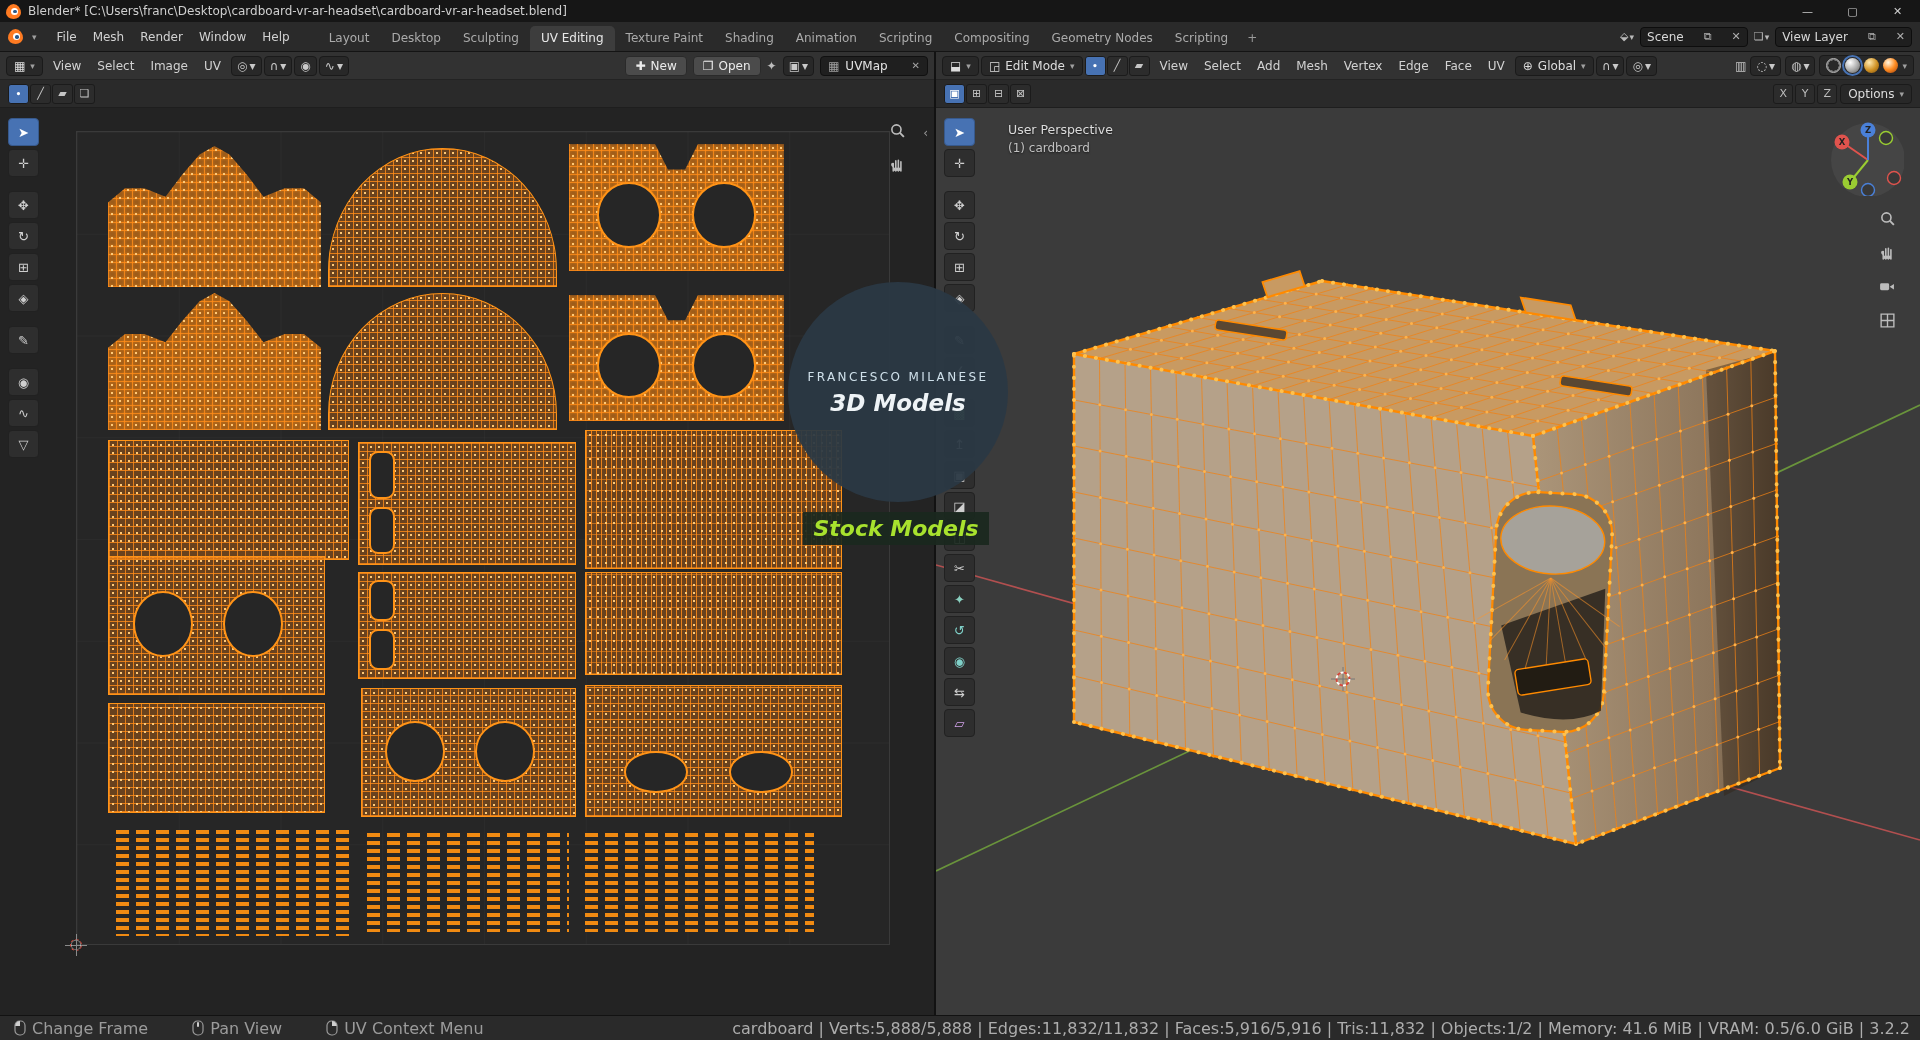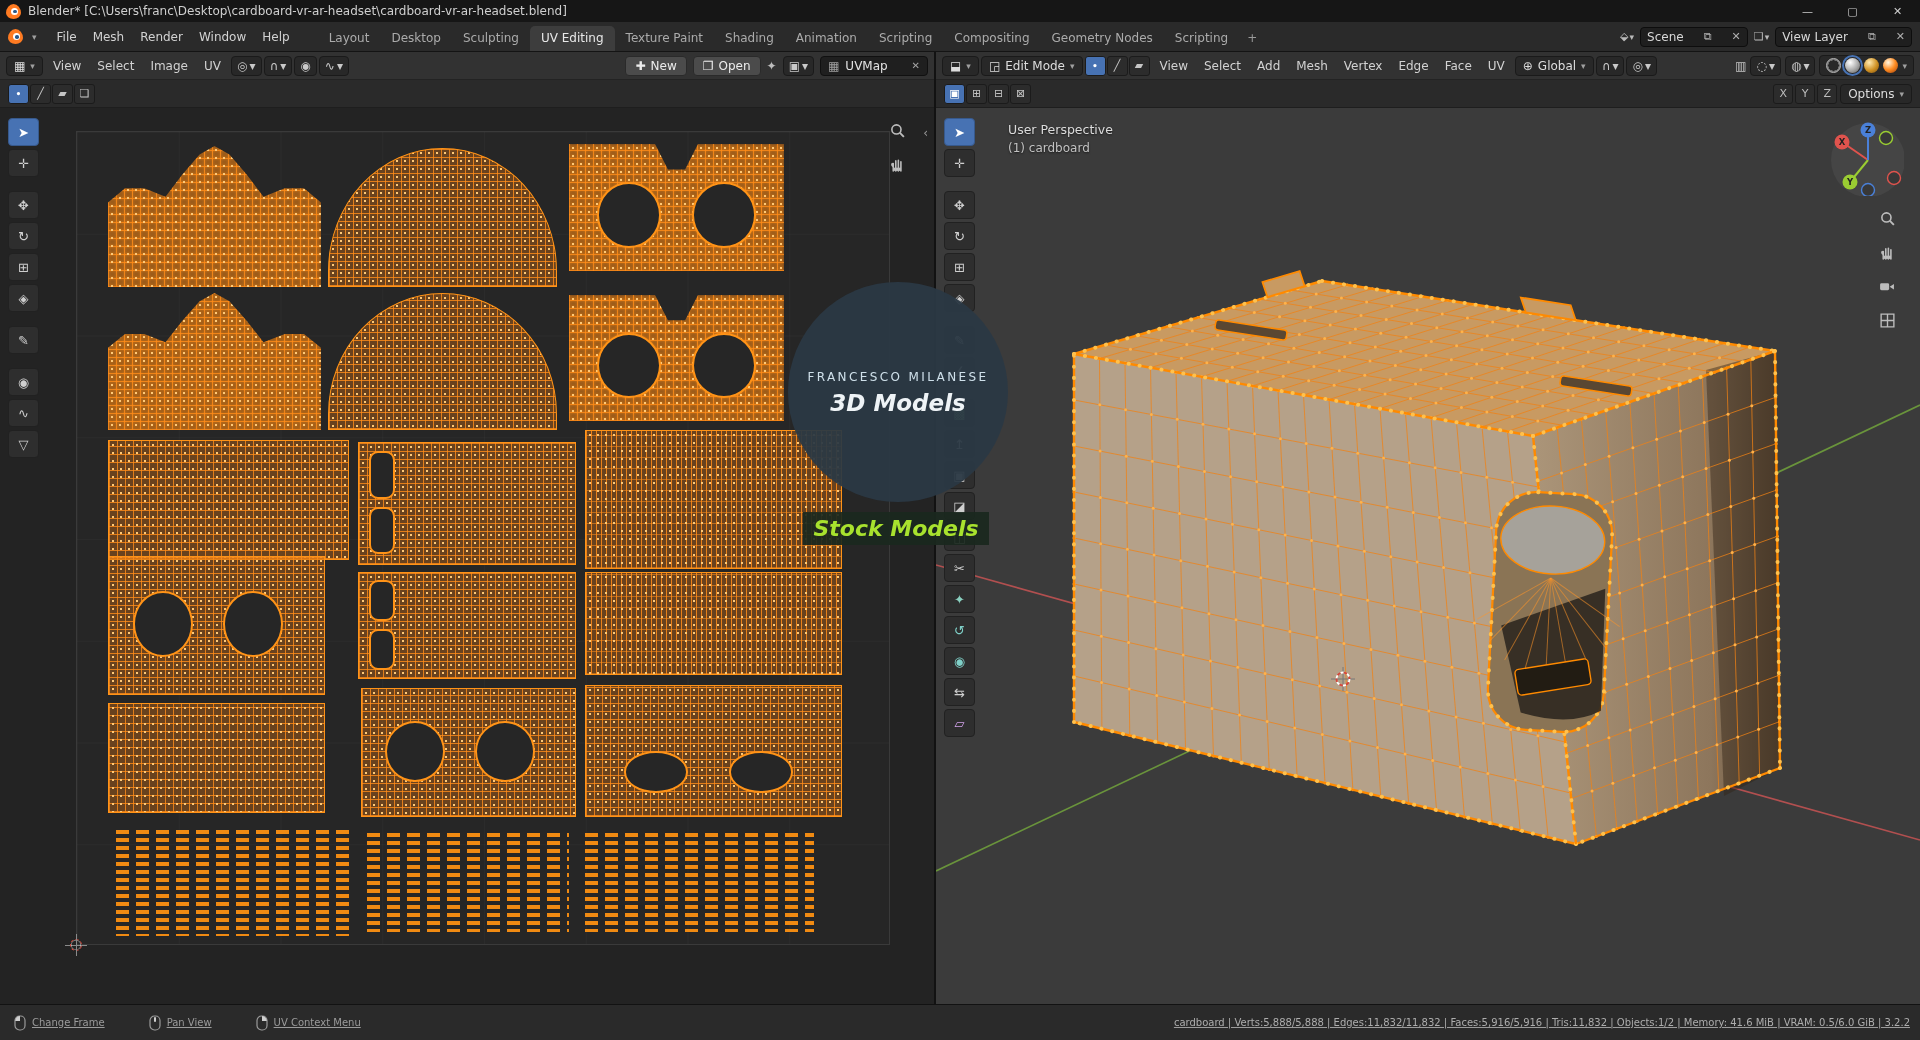--- a/index.html
+++ b/index.html
@@ -126,22 +126,22 @@
     background:rgba(42,56,68,.94);z-index:40;display:flex;flex-direction:column;align-items:center;justify-content:center;}
   .wm-fm{font-size:84px;font-weight:bold;line-height:.9;letter-spacing:-4px;}
   .wm-fm .f{color:#f2f5f7;}
   .wm-fm .m{color:#45a6dc;}
   .wm-name{margin-top:2px;font-size:12px;letter-spacing:2.4px;color:#cfe0ea;}
   .wm-sub{margin-top:6px;font-size:23px;font-style:italic;font-weight:bold;color:#eef3f6;}
   .wm-banner{position:absolute;left:803px;top:512px;width:186px;height:33px;background:rgba(26,40,30,.92);z-index:41;
     display:flex;align-items:center;justify-content:center;font-size:22px;font-weight:bold;font-style:italic;color:#a8e22e;}
 
   
-  .statusbar{position:absolute;left:0;right:0;bottom:0;height:36px;background:#2a2a2a;border-top:1px solid #121212;
-    display:flex;align-items:center;padding:0 10px 0 14px;color:#9b9b9b;font-size:10px;text-decoration:underline;}
+  .statusbar{position:absolute;left:0;right:0;bottom:0;height:25px;background:#2a2a2a;border-top:1px solid #121212;
+    display:flex;align-items:center;padding:0 10px 0 14px;color:#9b9b9b;font-size:16px;}
   .hint{display:flex;align-items:center;gap:6px;margin-right:44px;}
   .stats{margin-left:auto;color:#adadad;white-space:nowrap;}
 
   svg text{font-family:"DejaVu Sans",sans-serif;}
 </style>
 </head>
 <body>
 
 <div class="app">
 

